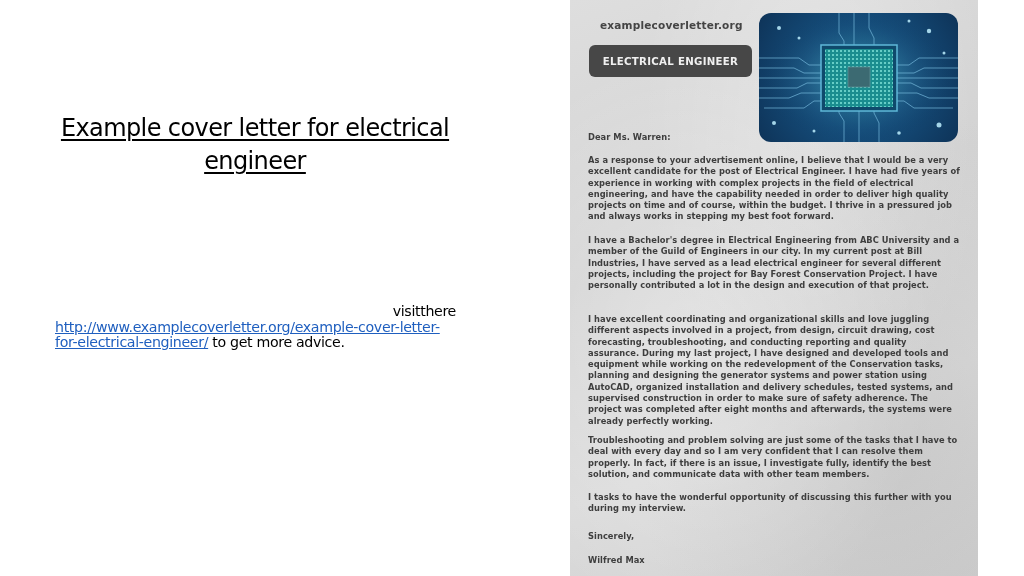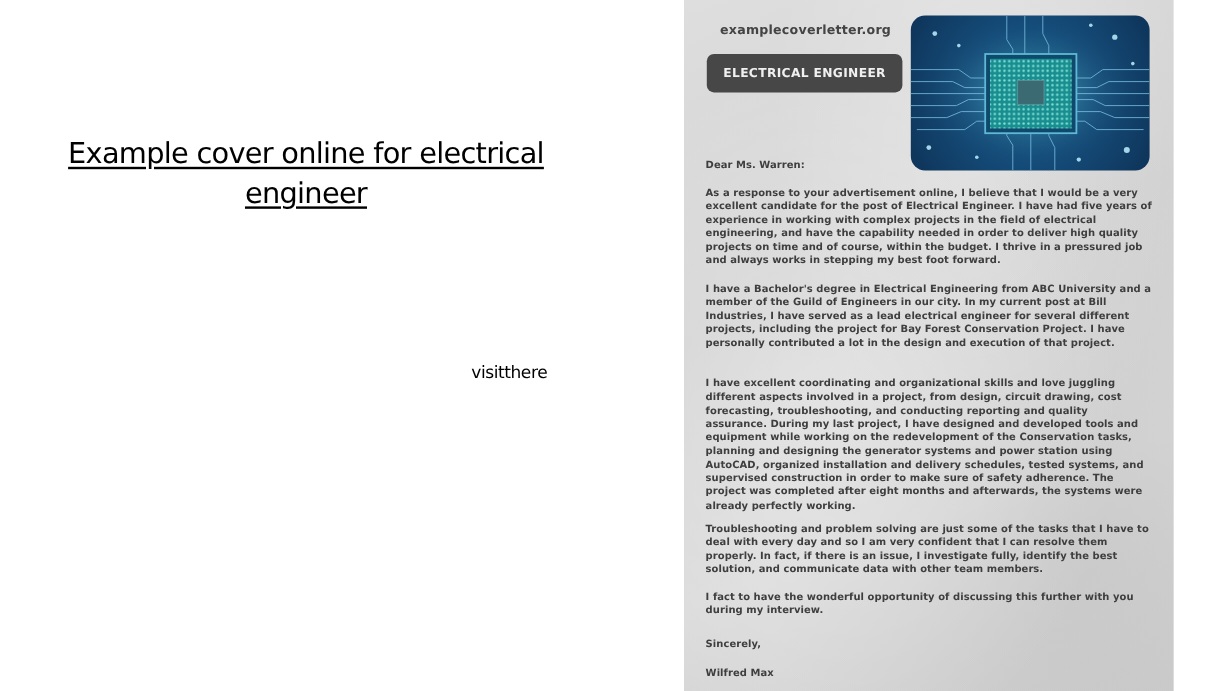--- a/index.html
+++ b/index.html
@@ -59,26 +59,29 @@
     .chip-img svg { position: absolute; left: 0; top: 0; }
     .para {
       position: absolute; left: 18px; width: 372px;
       font-size: 8.3px; line-height: 11.3px; font-weight: bold; color: #3e3e3e;
       letter-spacing: 0.05px;
     }
   </style>
 </head>
 <body>
 
-<div class="slide-title">Example cover online for electrical engineer</div>
+<div class="slide-title">Example cover letter for electrical engineer</div>
 
 <div class="slide-body">
   <div class="visit-line">
     <span>visit</span>
     <span>there</span>
+  </div>
+  <div class="last">
+    <a title="http://www.examplecoverletter.org/example-cover-letter-for-electrical-engineer/">http://www.examplecoverletter.org/example-cover-letter-for-electrical-engineer/</a><span> to get more advice.</span>
   </div>
 </div>
 
 <div class="letter">
   <div class="site">examplecoverletter.org</div>
   <div class="pill one">ELECTRICAL ENGINEER</div>
 
   <div class="chip-img">
     <svg width="199" height="129" viewBox="0 0 199 129">
       <defs>
@@ -127,16 +130,16 @@
           <circle cx="140" cy="120" r="1.8"></circle>
       </g>
     </svg>
   </div>
 
   <div class="para" style="top:132px;">Dear Ms. Warren:</div>
   <div class="para" style="top:155px;">As a response to your advertisement online, I believe that I would be a very excellent candidate for the post of Electrical Engineer. I have had five years of experience in working with complex projects in the field of electrical engineering, and have the capability needed in order to deliver high quality projects on time and of course, within the budget. I thrive in a pressured job and always works in stepping my best foot forward.</div>
   <div class="para" style="top:235px;">I have a Bachelor's degree in Electrical Engineering from ABC University and a member of the Guild of Engineers in our city. In my current post at Bill Industries, I have served as a lead electrical engineer for several different projects, including the project for Bay Forest Conservation Project. I have personally contributed a lot in the design and execution of that project.</div>
   <div class="para" style="top:314px;">I have excellent coordinating and organizational skills and love juggling different aspects involved in a project, from design, circuit drawing, cost forecasting, troubleshooting, and conducting reporting and quality assurance. During my last project, I have designed and developed tools and equipment while working on the redevelopment of the Conservation tasks, planning and designing the generator systems and power station using AutoCAD, organized installation and delivery schedules, tested systems, and supervised construction in order to make sure of safety adherence. The project was completed after eight months and afterwards, the systems were already perfectly working.</div>
   <div class="para" style="top:435px;">Troubleshooting and problem solving are just some of the tasks that I have to deal with every day and so I am very confident that I can resolve them properly. In fact, if there is an issue, I investigate fully, identify the best solution, and communicate data with other team members.</div>
-  <div class="para" style="top:492px;">I fact to have the wonderful opportunity of discussing this further with you during my interview.</div>
+  <div class="para" style="top:492px;">I tasks to have the wonderful opportunity of discussing this further with you during my interview.</div>
   <div class="para" style="top:531px;">Sincerely,</div>
   <div class="para" style="top:555px;">Wilfred Max</div>
 </div>
 
 </body></html>

